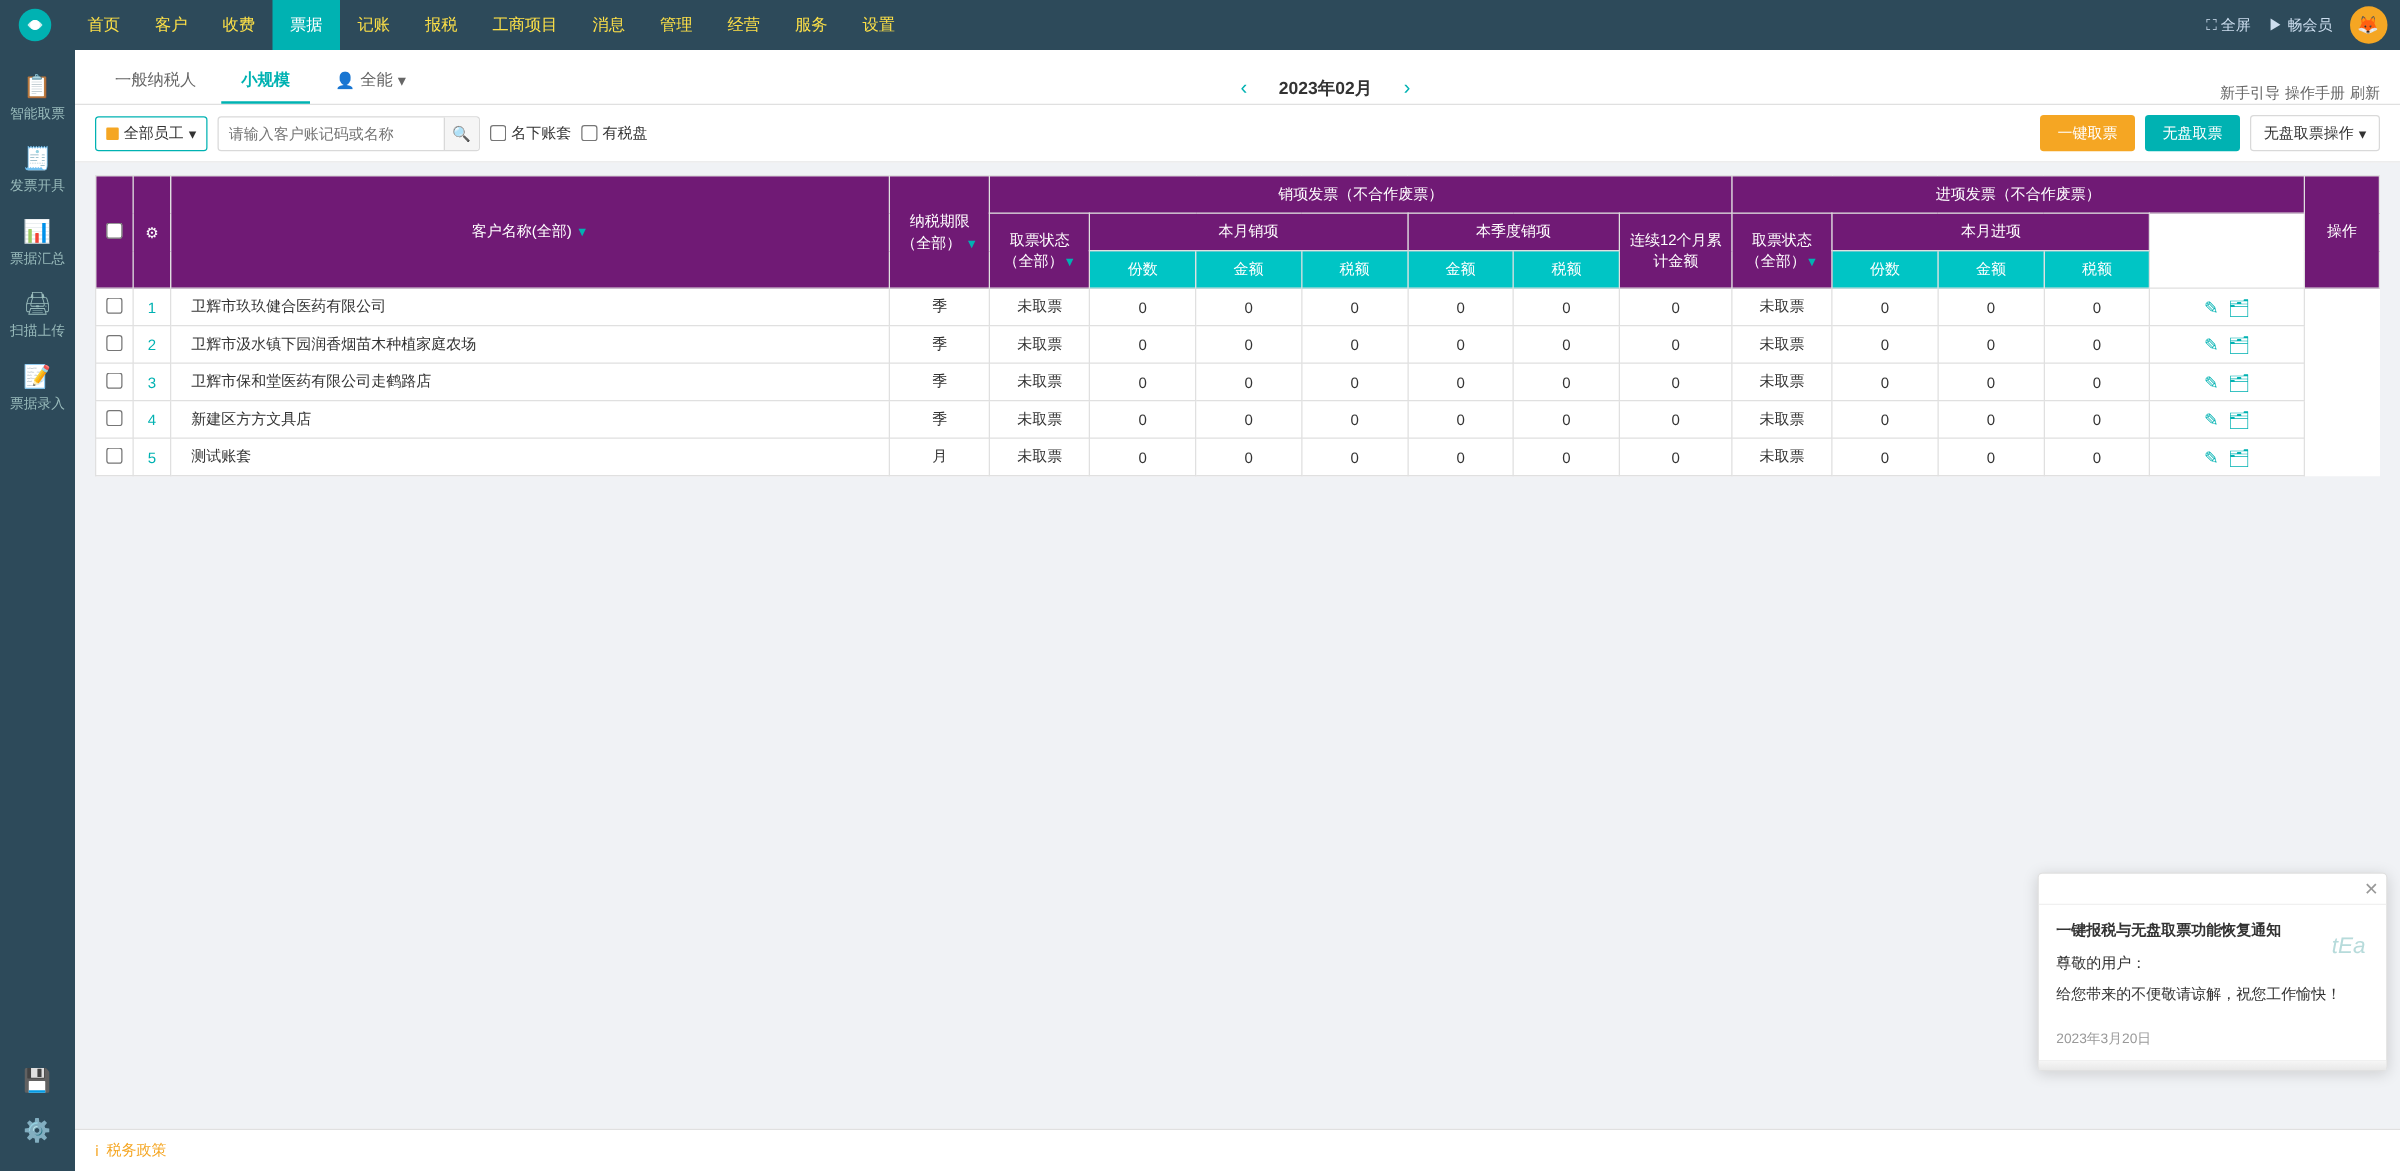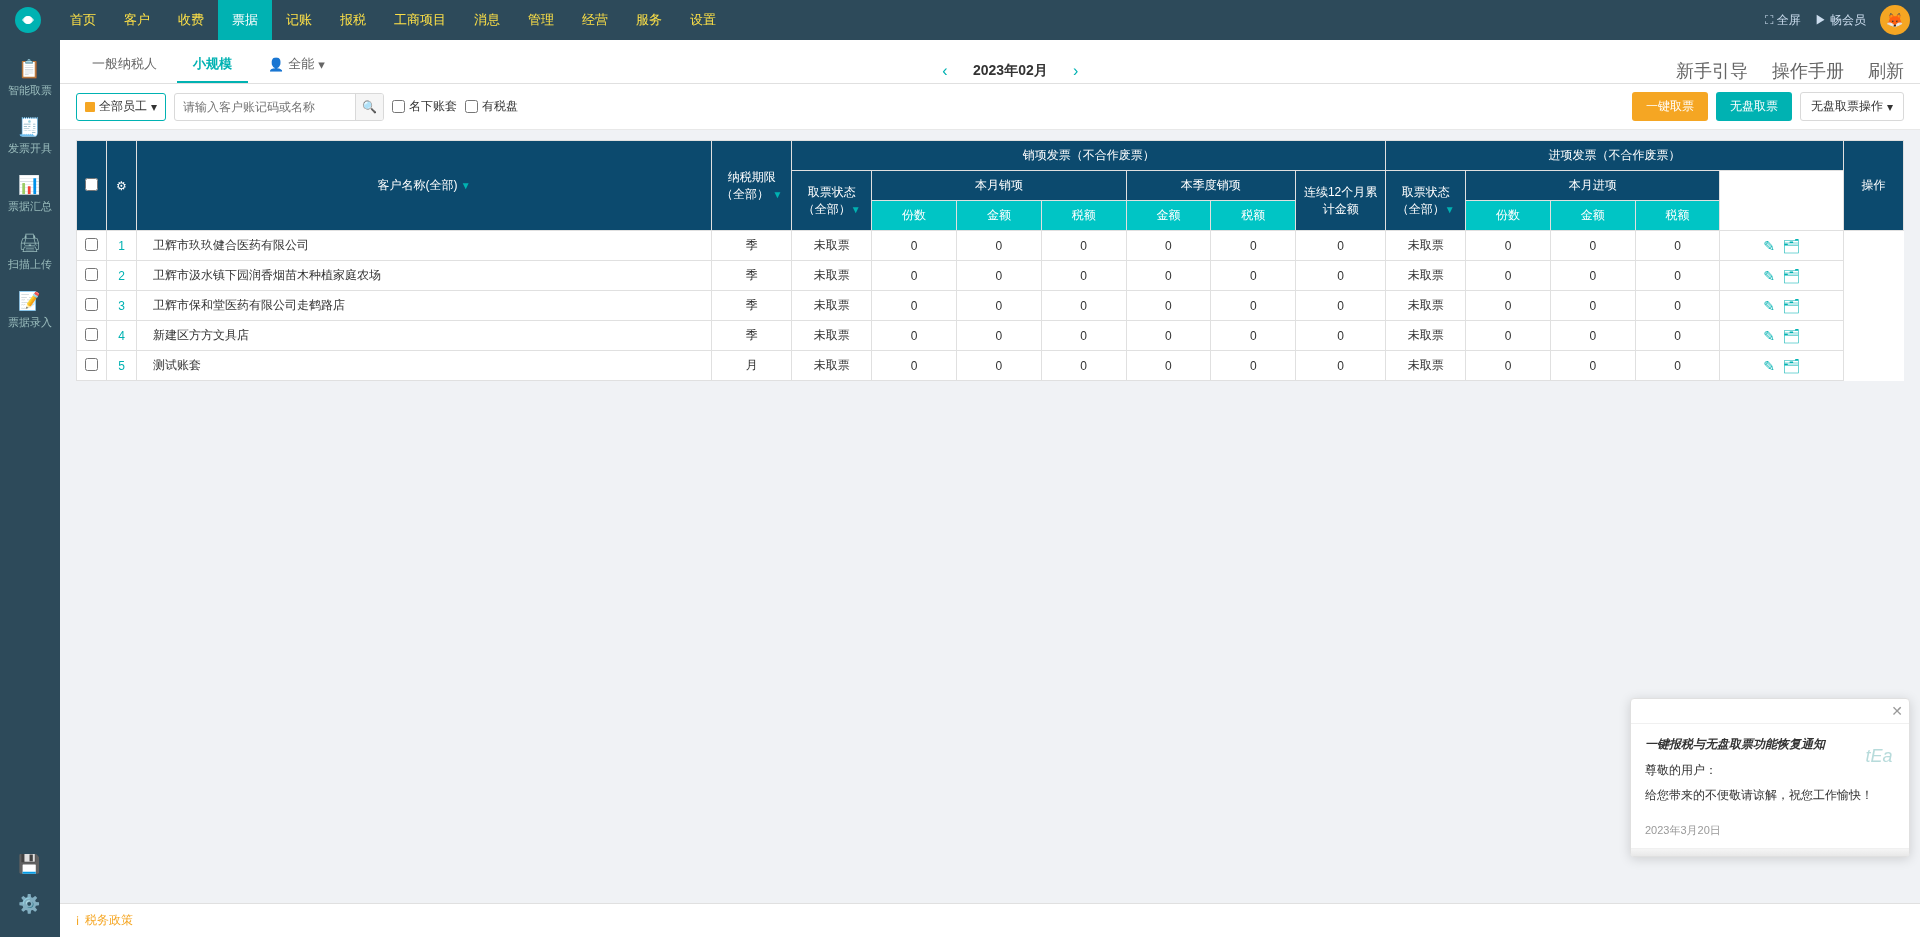--- a/index.html
+++ b/index.html
@@ -138,22 +138,22 @@
       color: #00b2b2;
       font-size: 16px;
       width: 24px; height: 24px;
       display: flex; align-items: center; justify-content: center;
       border-radius: 50%;
     }
     .tab-period { font-size: 14px; font-weight: bold; color: #333; }
     .tab-bar-right {
       display: flex;
       align-items: center;
-      gap: 24px;
-      font-size: 18px;
+      gap: 4px;
+      font-size: 12px;
       color: #666;
     }
     .tab-bar-right span { cursor: pointer; }
 
     
     .toolbar {
       background: #fff;
       padding: 8px 16px;
       display: flex;
       align-items: center;
@@ -263,21 +263,21 @@
       border-collapse: collapse;
       background: #fff;
       font-size: 12px;
     }
     .data-table th, .data-table td {
       border: 1px solid #e0e0e0;
       text-align: center;
       padding: 6px 6px;
     }
     .data-table thead tr th {
-      background: #0c4a6e;
+      background: #701a75;
       color: #fff;
       font-weight: normal;
     }
     .data-table thead tr.sub-header th {
       background: #00c5c5;
       color: #fff;
     }
     .data-table td.row-num { color: #00b2b2; }
     .data-table td.name-cell { text-align: left; padding-left: 16px; }
 
@@ -340,21 +340,20 @@
       align-items: center;
       justify-content: center;
       font-style: italic;
       font-size: 18px;
       color: #9cc;
       opacity: 0.7;
     }
     .notification-title {
       font-weight: bold;
       margin-bottom: 4px;
-      font-style: italic;
     }
     .notification-footer {
       padding: 6px 14px 10px;
       color: #999;
       font-size: 11px;
     }
     .notification-scroll {
       border-top: 1px solid #f0f0f0;
       height: 8px;
       background: linear-gradient(to bottom, #f5f5f5, #e8e8e8);

